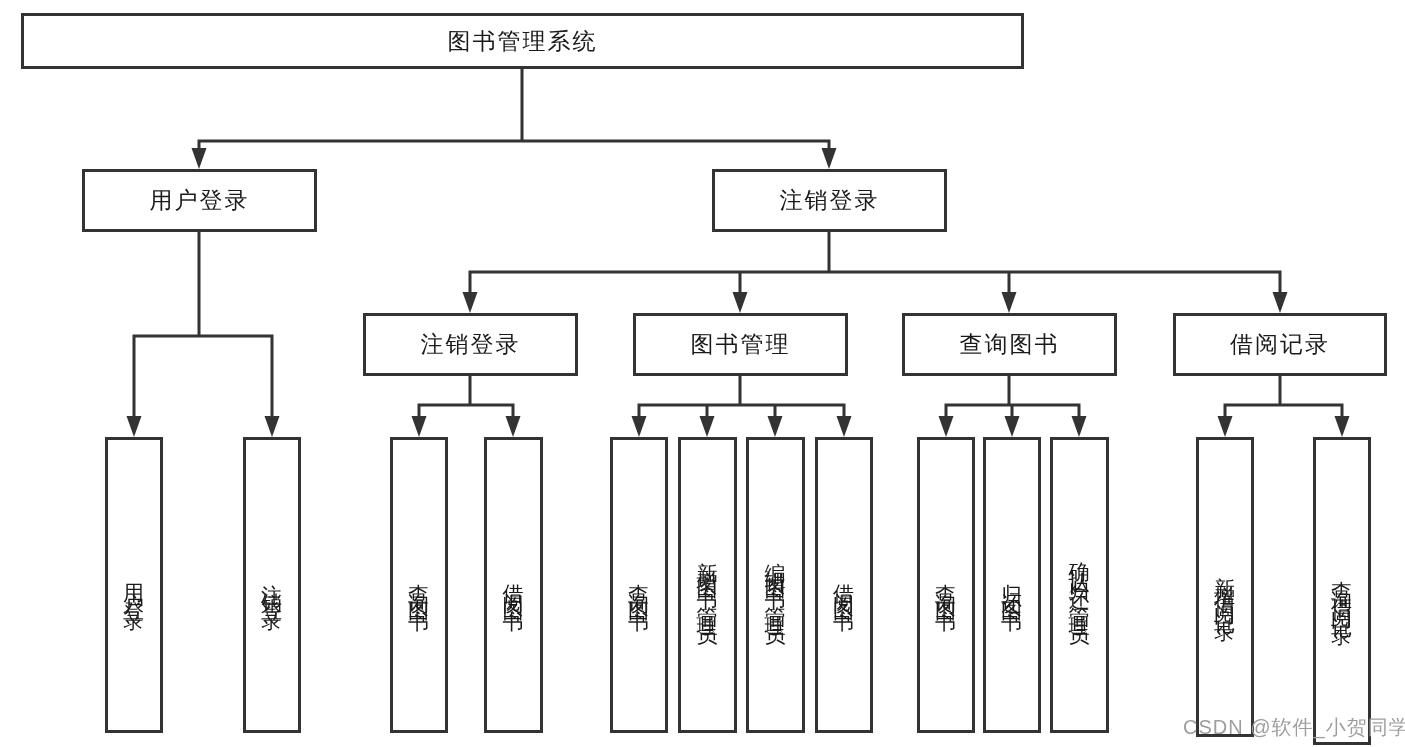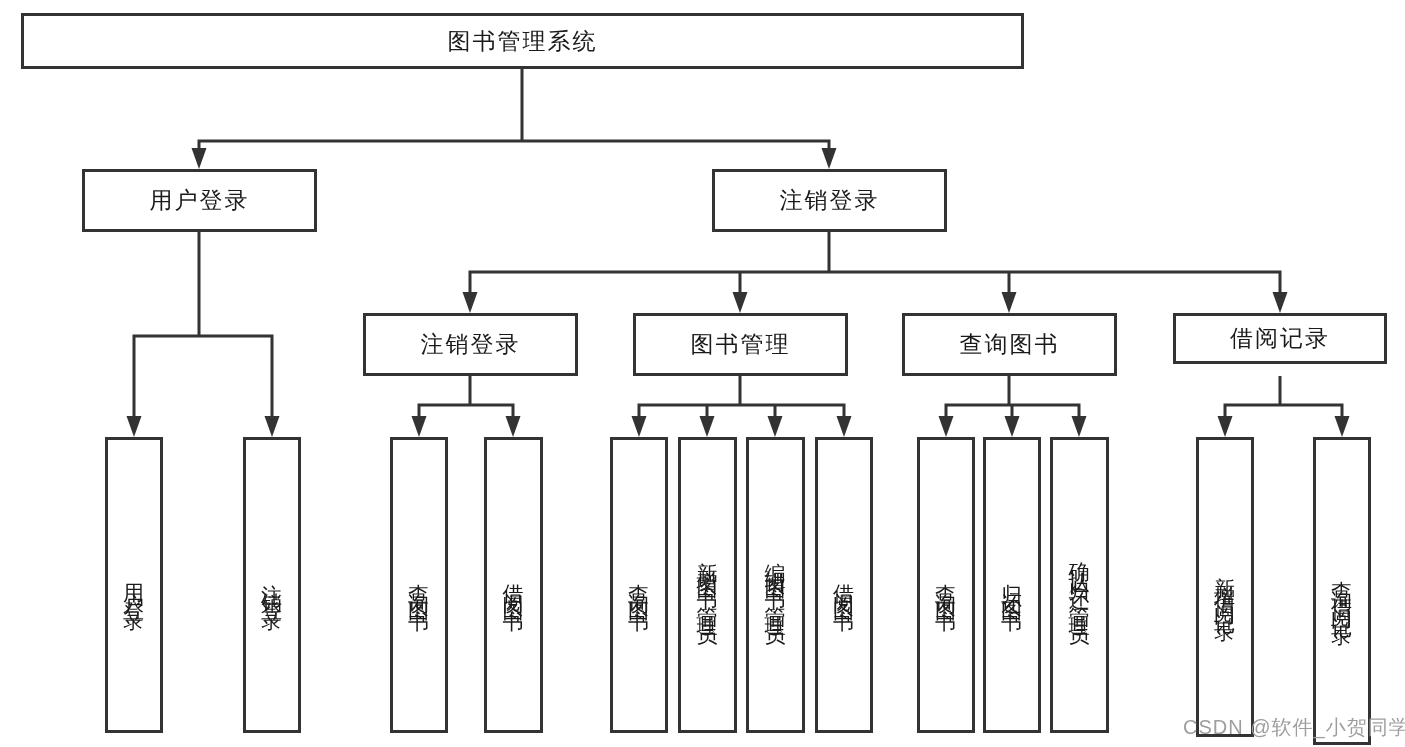--- a/index.html
+++ b/index.html
@@ -130,21 +130,21 @@
 
   <div class="node h-node" style="left:363px; top:313px; width:215px; height:63px;">
     <span>注销登录</span>
   </div>
   <div class="node h-node" style="left:633px; top:313px; width:215px; height:63px;">
     <span>图书管理</span>
   </div>
   <div class="node h-node" style="left:902px; top:313px; width:215px; height:63px;">
     <span>查询图书</span>
   </div>
-  <div class="node h-node" style="left:1173px; top:313px; width:214px; height:51px;">
+  <div class="node h-node" style="left:1173px; top:313px; width:214px; height:63px;">
     <span>借阅记录</span>
   </div>
 
   <div class="node leaf" style="left:105px; top:437px; width:58px; height:296px;">
     <span>用户登录</span>
   </div>
   <div class="node leaf" style="left:243px; top:437px; width:58px; height:296px;">
     <span>注销登录</span>
   </div>
 

